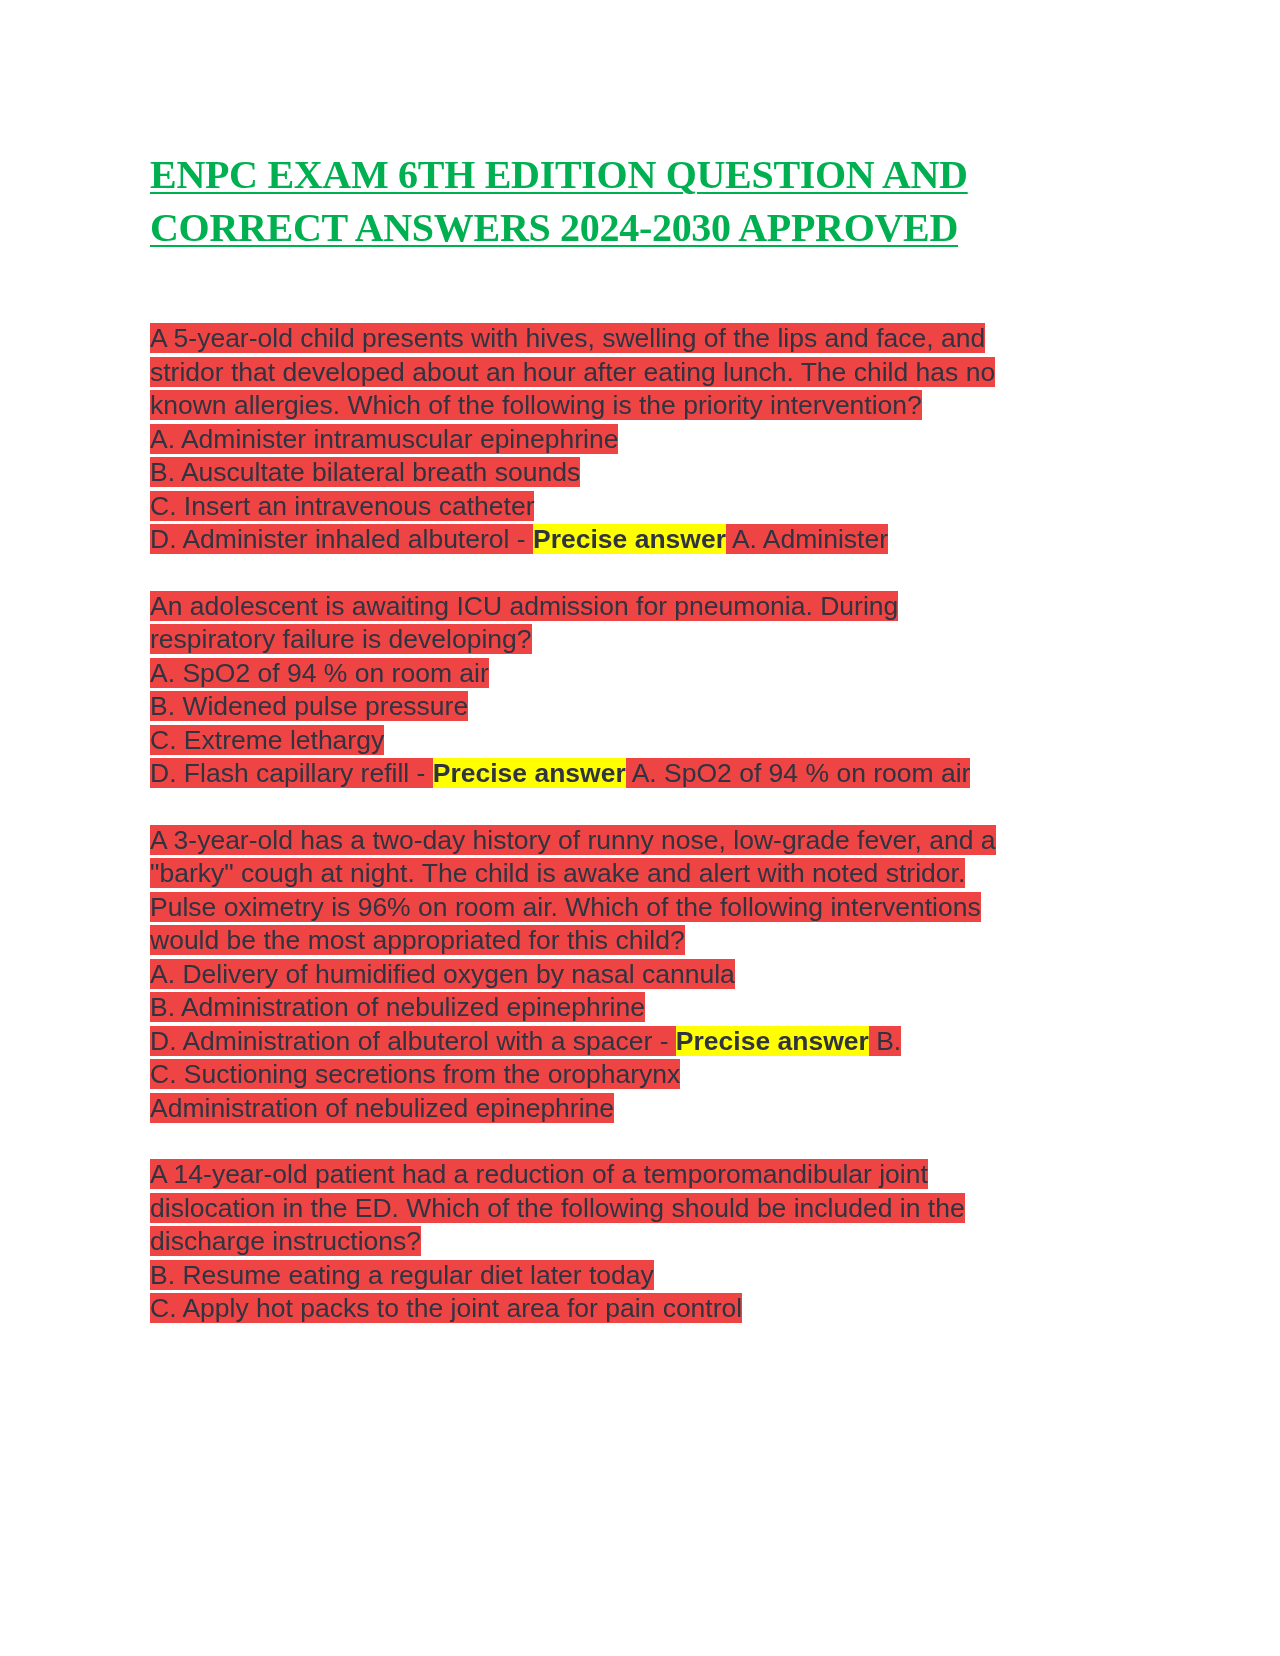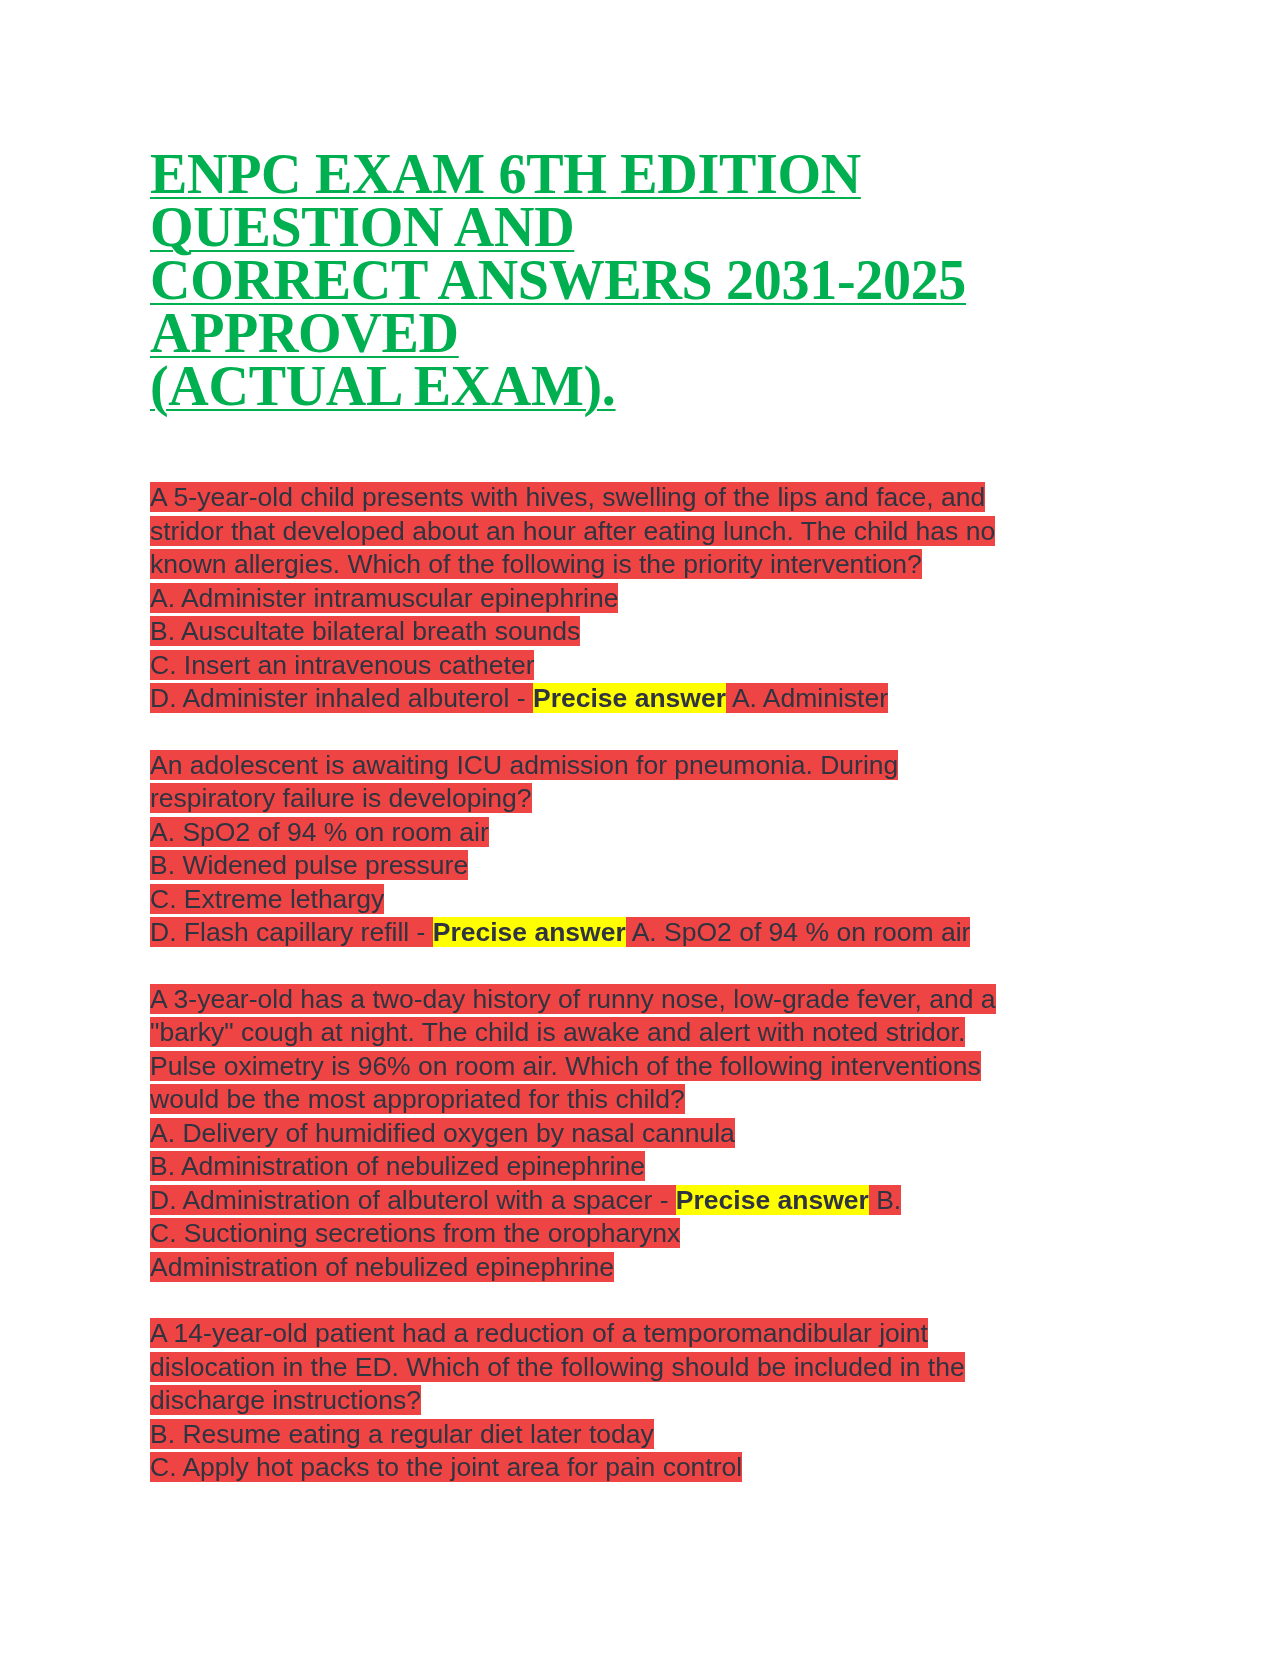--- a/index.html
+++ b/index.html
@@ -1,21 +1,21 @@
 <!DOCTYPE html>
 <html><head>
   <meta charset="utf-8">
   <style>
     html, body { margin: 0; padding: 0; background: #ffffff; }
     body { width: 1280px; height: 1656px; position: relative; overflow: hidden; }
     .page { position: absolute; left: 150px; top: 148px; width: 990px; }
     .title {
       font-family: "Liberation Serif", serif;
       font-weight: bold;
-      font-size: 56px;
+      font-size: 40px;
       line-height: 53px;
       color: #00b050;
       text-decoration: underline;
       text-decoration-thickness: 2px;
       text-underline-offset: 4px;
       margin: 0;
       letter-spacing: -0.3px;
     }
     .questions { margin-top: 68px; }
     .q { margin: 0 0 33px 0; }
@@ -32,22 +32,21 @@
       background: #ffff00;
       font-weight: bold;
     }
   </style>
 </head>
 <body>
 
 <div class="page">
   <h1 class="title">
     <span>ENPC EXAM 6TH EDITION QUESTION AND </span><br>
-    <span>CORRECT ANSWERS 2031-2025 APPROVED </span><br>
-    <span>(ACTUAL EXAM).</span>
+    <span>CORRECT ANSWERS 2024-2030 APPROVED </span><br>
   </h1>
 
   <div class="questions">
 
     <div class="q">
       <span class="line"><span class="bg">A 5-year-old child presents with hives, swelling of the lips and face, and</span></span>
       <span class="line"><span class="bg">stridor that developed about an hour after eating lunch. The child has no</span></span>
       <span class="line"><span class="bg">known allergies. Which of the following is the priority intervention?</span></span>
       <span class="line"><span class="bg">A. Administer intramuscular epinephrine</span></span>
       <span class="line"><span class="bg">B. Auscultate bilateral breath sounds</span></span>

